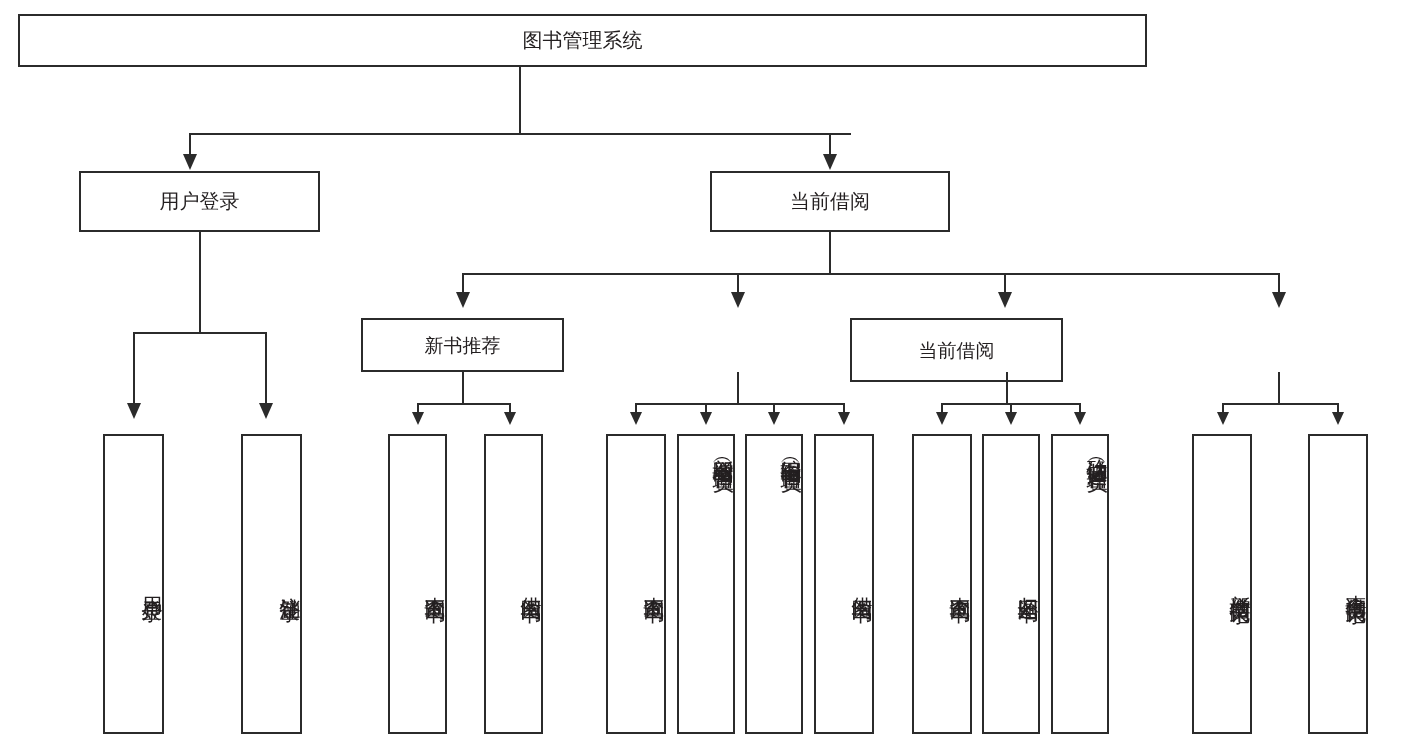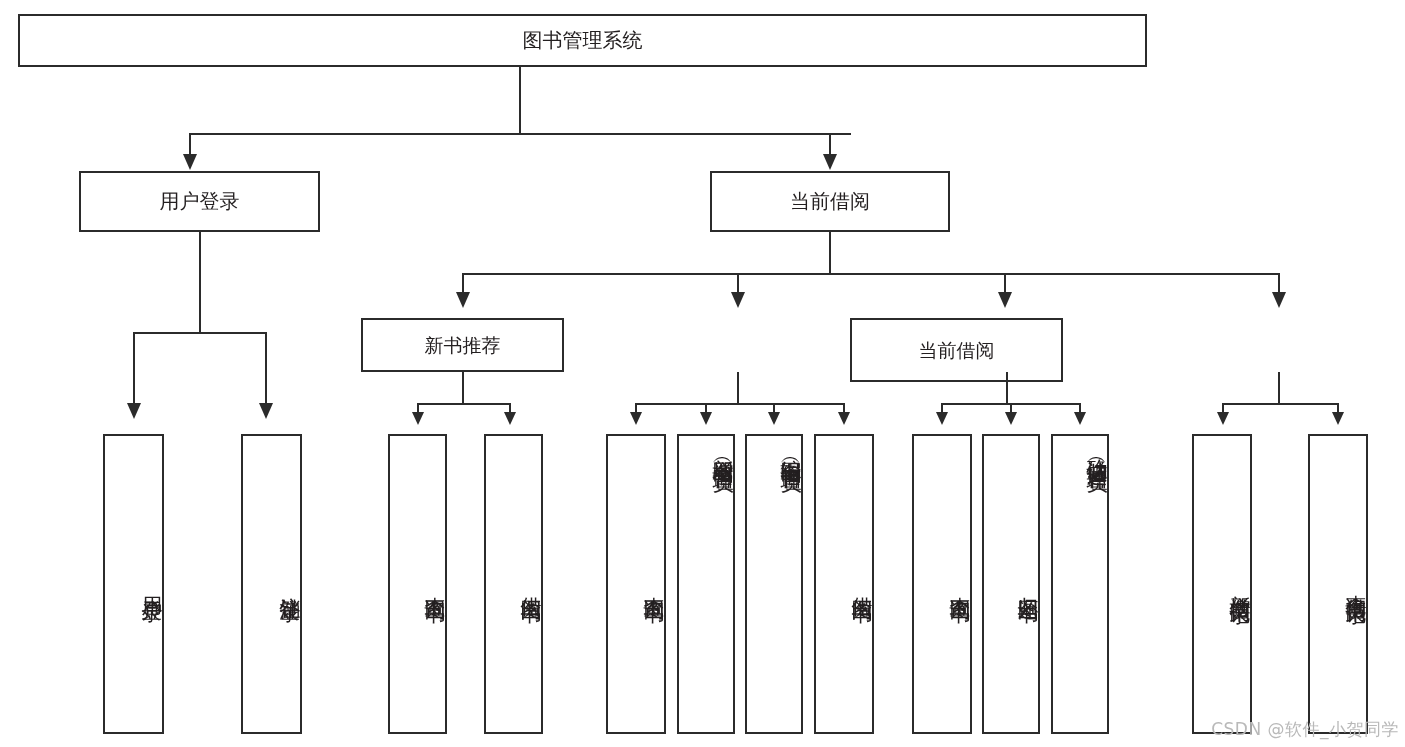--- a/index.html
+++ b/index.html
@@ -190,14 +190,13 @@
     <span class="vtext">确认归还（管理员）</span>
   </div>
 
   <div class="leaf mid" style="left:1192px;top:434px;width:60px;height:300px;">
     <span class="vtext">新增借阅记录</span>
   </div>
   <div class="leaf mid" style="left:1308px;top:434px;width:60px;height:300px;">
     <span class="vtext">查询借阅记录</span>
   </div>
 
-  <div id="watermark">CSDN @软件_小贺同学</div>
 </div>
 
 </body></html>

